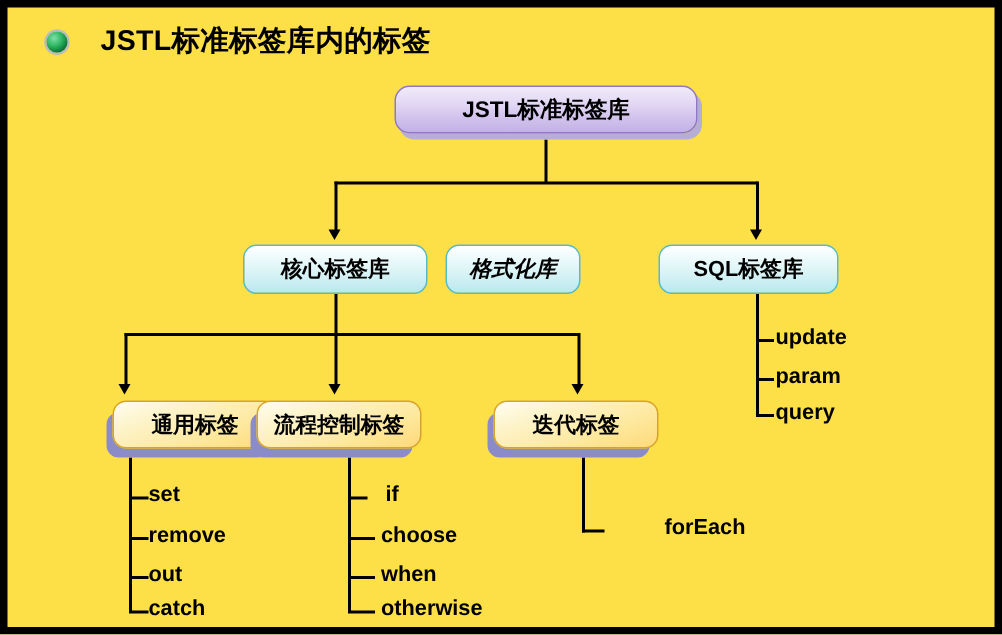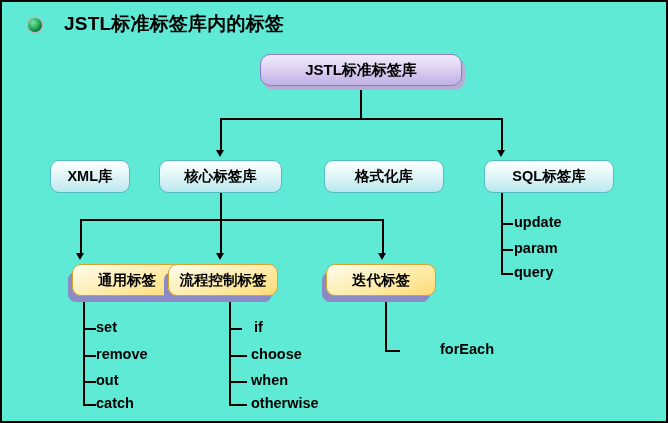--- a/index.html
+++ b/index.html
@@ -4,22 +4,22 @@
 <style>
   html, body {
     margin: 0;
     padding: 0;
     background: #ffffff;
   }
   #canvas {
     position: relative;
     width: 668px;
     height: 423px;
-    background: #5eead4;
-    border: 2px solid #000000;
+    background: #fde047;
+    border: 5px solid #000000;
     box-sizing: border-box;
     overflow: hidden;
     font-family: "Liberation Sans", "DejaVu Sans", sans-serif;
     padding-left: 44px;
   }
 
   
   .header {
     position: absolute;
     left: 0; top: 4px;
@@ -129,27 +129,26 @@
   <div class="ln ln-v" style="left:358px; top:88px; height:29px;"></div>
 
   <div class="ln ln-h" style="left:218px; top:116px; width:282px;"></div>
 
   <div class="ln ln-v" style="left:218px; top:116px; height:34px;"></div>
   <div class="arrow-down" style="left:214px; top:148px;"></div>
 
   <div class="ln ln-v" style="left:499px; top:116px; height:34px;"></div>
   <div class="arrow-down" style="left:495px; top:148px;"></div>
 
-  <div class="node node-lib" style="left:48px; top:158px; width:80px; height:33px;">XML库</div>
 
   <div class="node node-lib" style="left:157px; top:158px; width:123px; height:33px;">核心标签库</div>
 
-  <div class="node node-lib" style="left:322px; top:158px; width:120px; height:33px;">格式化库</div>
-
-  <div class="node node-lib" style="left:434px; top:158px; width:130px; height:33px;margin-left:48px;">SQL标签库</div>
+  <div class="node node-lib" style="left:292px; top:158px; width:90px; height:33px;font-style:italic;">格式化库</div>
+
+  <div class="node node-lib" style="left:434px; top:158px; width:120px; height:33px;">SQL标签库</div>
 
 
   <div class="ln ln-v" style="left:218px; top:191px; height:27px;"></div>
   <div class="ln ln-h" style="left:78px; top:217px; width:303px;"></div>
 
   <div class="ln ln-v" style="left:78px; top:217px; height:36px;"></div>
   <div class="arrow-down" style="left:74px; top:251px;"></div>
 
   <div class="ln ln-v" style="left:218px; top:217px; height:36px;"></div>
   <div class="arrow-down" style="left:214px; top:251px;"></div>

